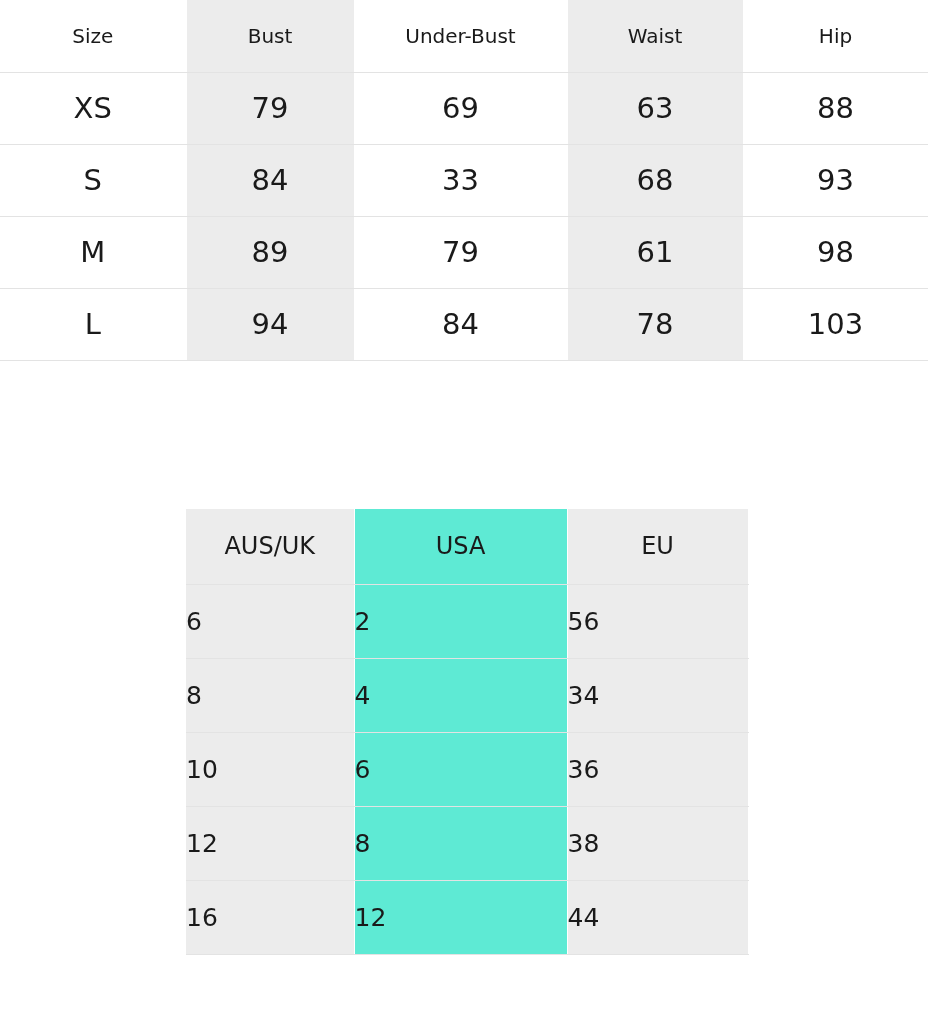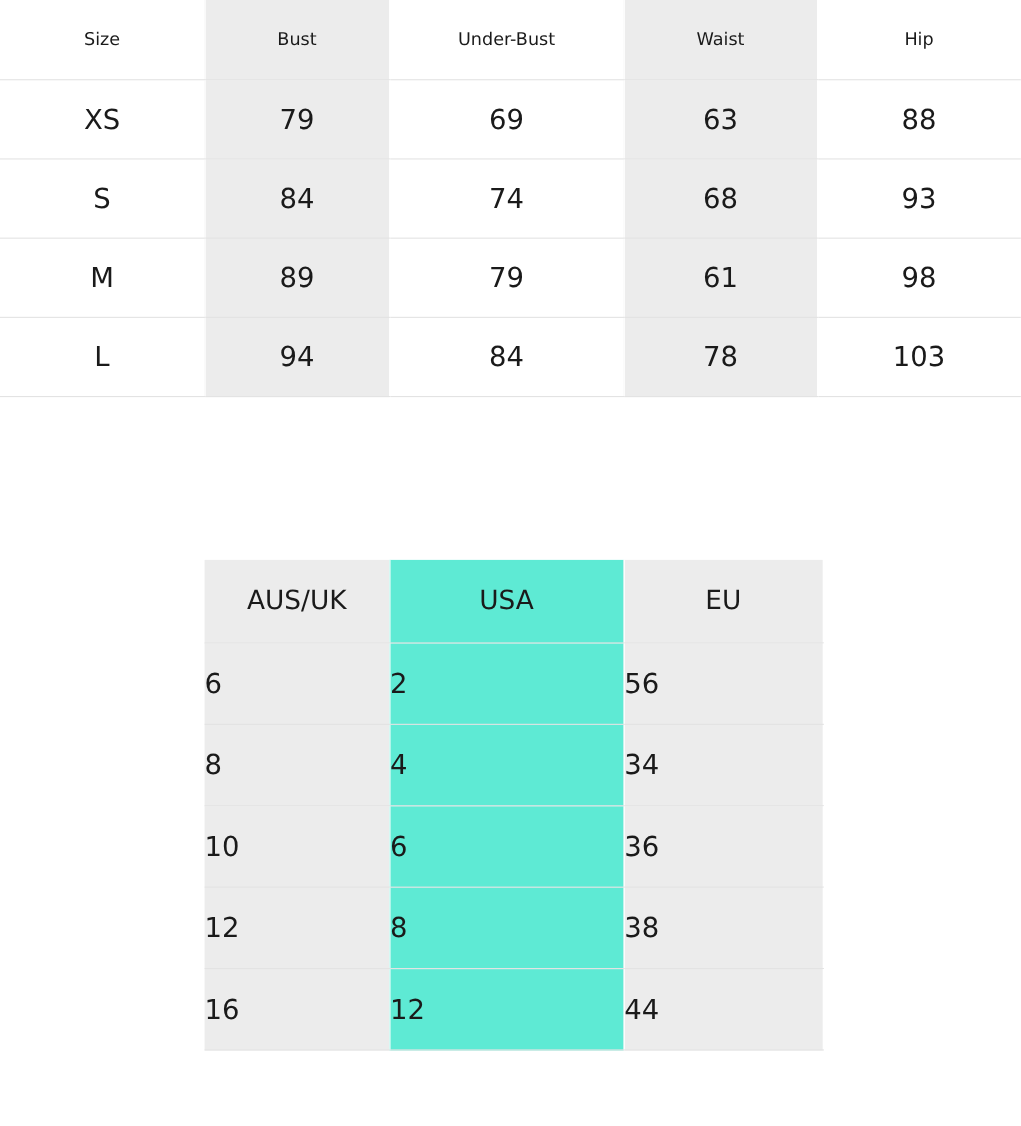--- a/index.html
+++ b/index.html
@@ -38,29 +38,29 @@
   #measurements-table col.c2 { width: 213px; }
   #measurements-table col.c3 { width: 176px; }
   #measurements-table col.c4 { width: 185px; }
 
   #measurements-table th,
   #measurements-table td {
     height: 71px;
     text-align: center;
     vertical-align: middle;
     font-weight: normal;
-    font-size: 25px;
+    font-size: 29px;
     line-height: 1.2;
     border-bottom: 1px solid #e3e3e3;
     border-right: 1px solid #ffffff;
     padding: 0;
   }
   #measurements-table thead th {
     height: 72px;
-    font-size: 16px;
+    font-size: 20px;
     margin-top: 20px;
   }
   #measurements-table .shade {
     background: #ececec;
   }
   #measurements-table .plain {
     background: #ffffff;
   }
   #measurements-table tr.header-row th.plain {
     background: #ffffff;
@@ -129,21 +129,21 @@
       <tr>
         <td class="plain">XS</td>
         <td class="shade">79</td>
         <td class="plain">69</td>
         <td class="shade">63</td>
         <td class="plain">88</td>
       </tr>
       <tr>
         <td class="plain">S</td>
         <td class="shade">84</td>
-        <td class="plain">74</td>
+        <td class="plain">33</td>
         <td class="shade">68</td>
         <td class="plain">93</td>
       </tr>
       <tr>
         <td class="plain">M</td>
         <td class="shade">89</td>
         <td class="plain">79</td>
         <td class="shade">61</td>
         <td class="plain">98</td>
       </tr>

